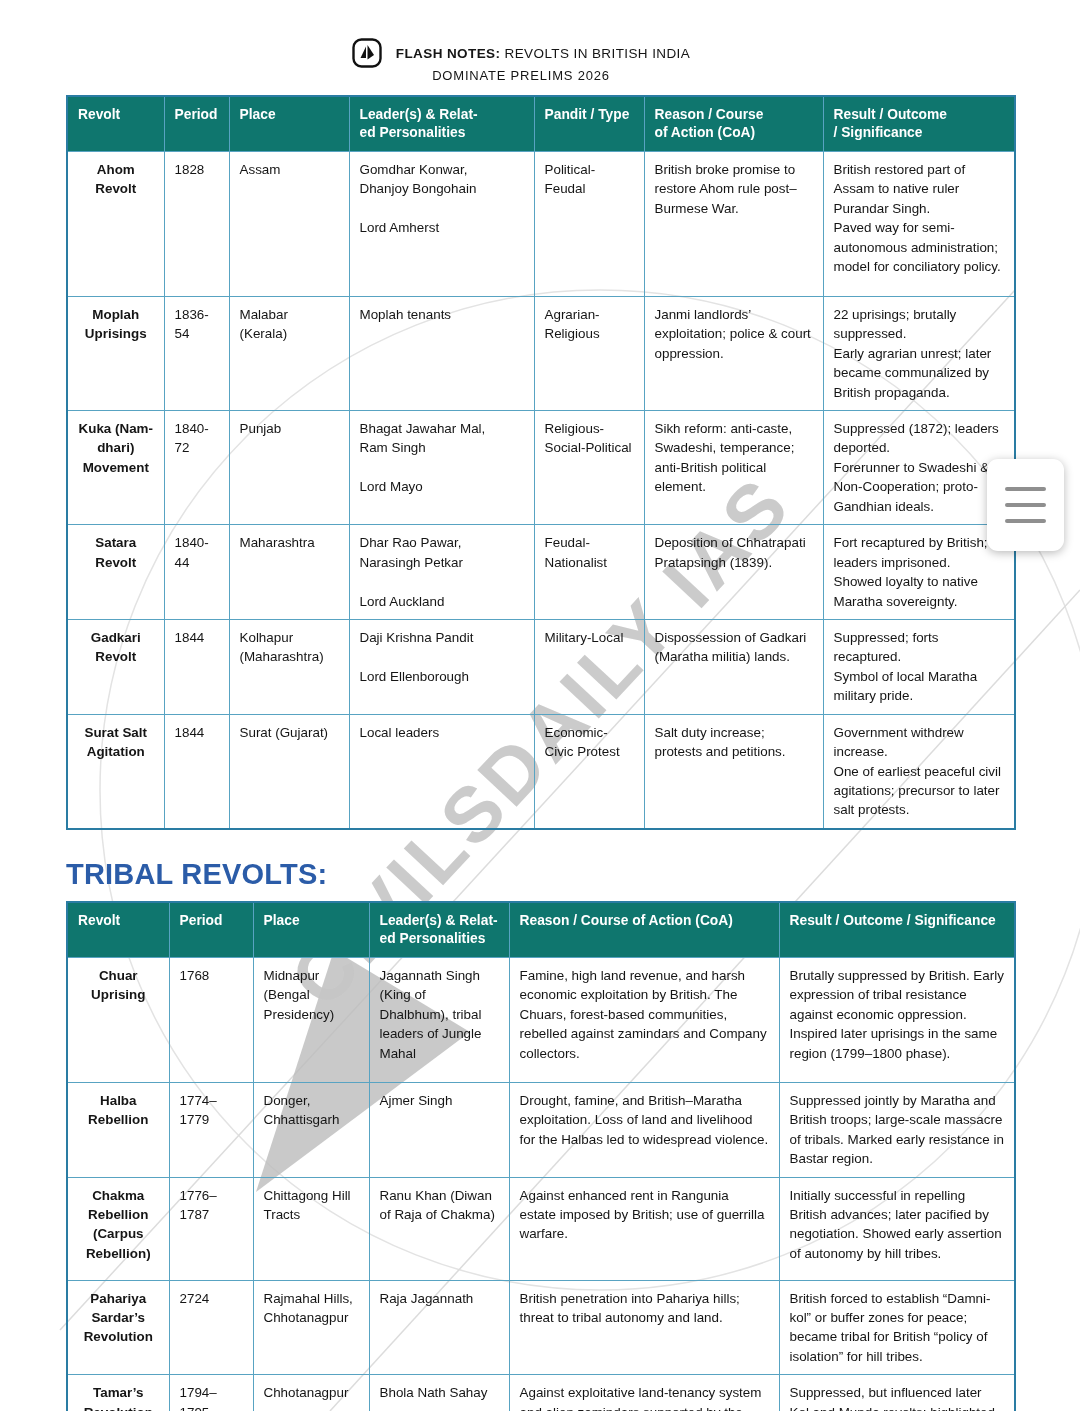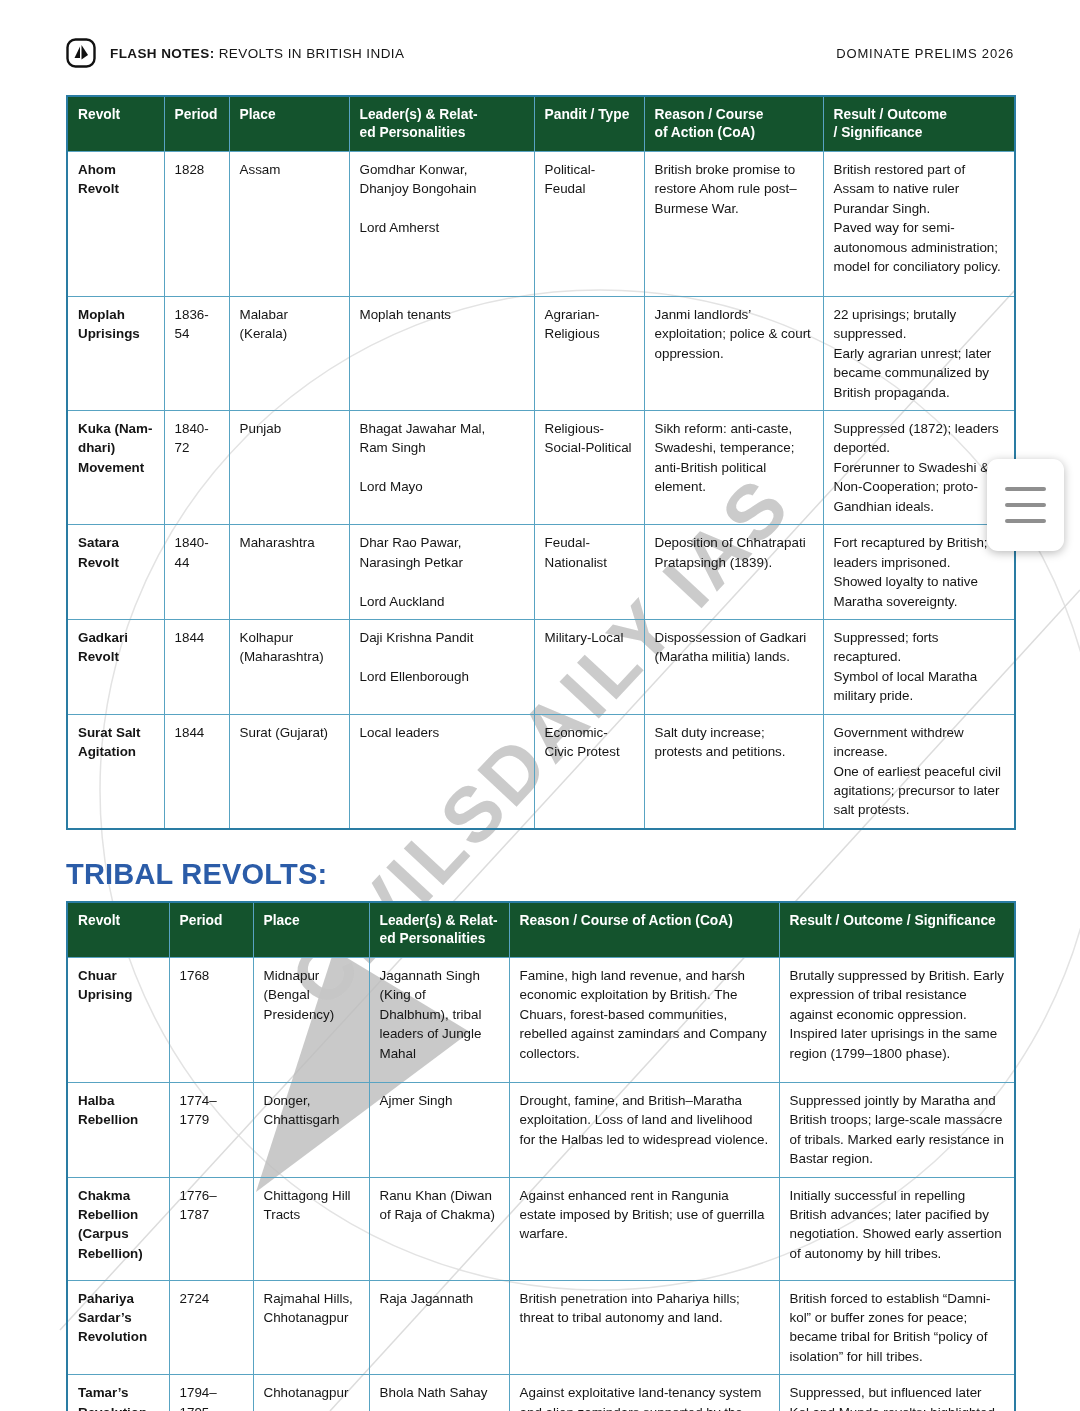--- a/index.html
+++ b/index.html
@@ -6,43 +6,43 @@
   body{
     width:1080px;height:1411px;background:#ffffff;position:relative;overflow:hidden;
     font-family:"Liberation Sans","DejaVu Sans",sans-serif;color:#151515;
   }
   
   #watermark{position:absolute;top:0;left:0;z-index:0;pointer-events:none;}
   
   #content{position:relative;z-index:1;}
   .page-header{
     display:flex;align-items:center;justify-content:space-between;
-    padding:38px 66px 0 66px;height:30px;
+    padding:38px 66px 0 28px;height:30px;flex-direction:column;
   }
   .brand{display:flex;align-items:center;gap:14px;}
   .brand-text{font-size:13.5px;letter-spacing:.4px;}
   .brand-text b{font-weight:bold;}
   .header-right{font-size:13px;letter-spacing:.8px;}
   table{
     border-collapse:collapse;table-layout:fixed;
     margin:27px 66px 0 66px;width:948px;
     border:2px solid #2a7ca3;
   }
   th,td{
     border:1px solid #58a3c2;vertical-align:top;text-align:left;
     white-space:pre-line;word-wrap:break-word;background:transparent;
   }
   th{
-    background:#14532d;color:#ffffff;font-size:13.8px;font-weight:bold;
+    background:#0f766e;color:#ffffff;font-size:13.8px;font-weight:bold;
     padding:9px 10px;line-height:1.3;
   }
   td{
     font-size:13.4px;line-height:1.45;padding:8px 10px;
   }
-  td:first-child{font-weight:bold;}
+  td:first-child{font-weight:bold;text-align:center;}
   #table2{margin-top:10px;}
   .section-title{
     margin:30px 66px 12px 66px;
     font-size:29px;font-weight:bold;color:#2b5ca8;letter-spacing:.2px;
     line-height:1;
   }
   
   .float-widget{
     position:absolute;left:987px;top:459px;width:77px;height:92px;
     background:#ffffff;border-radius:11px;z-index:10;

